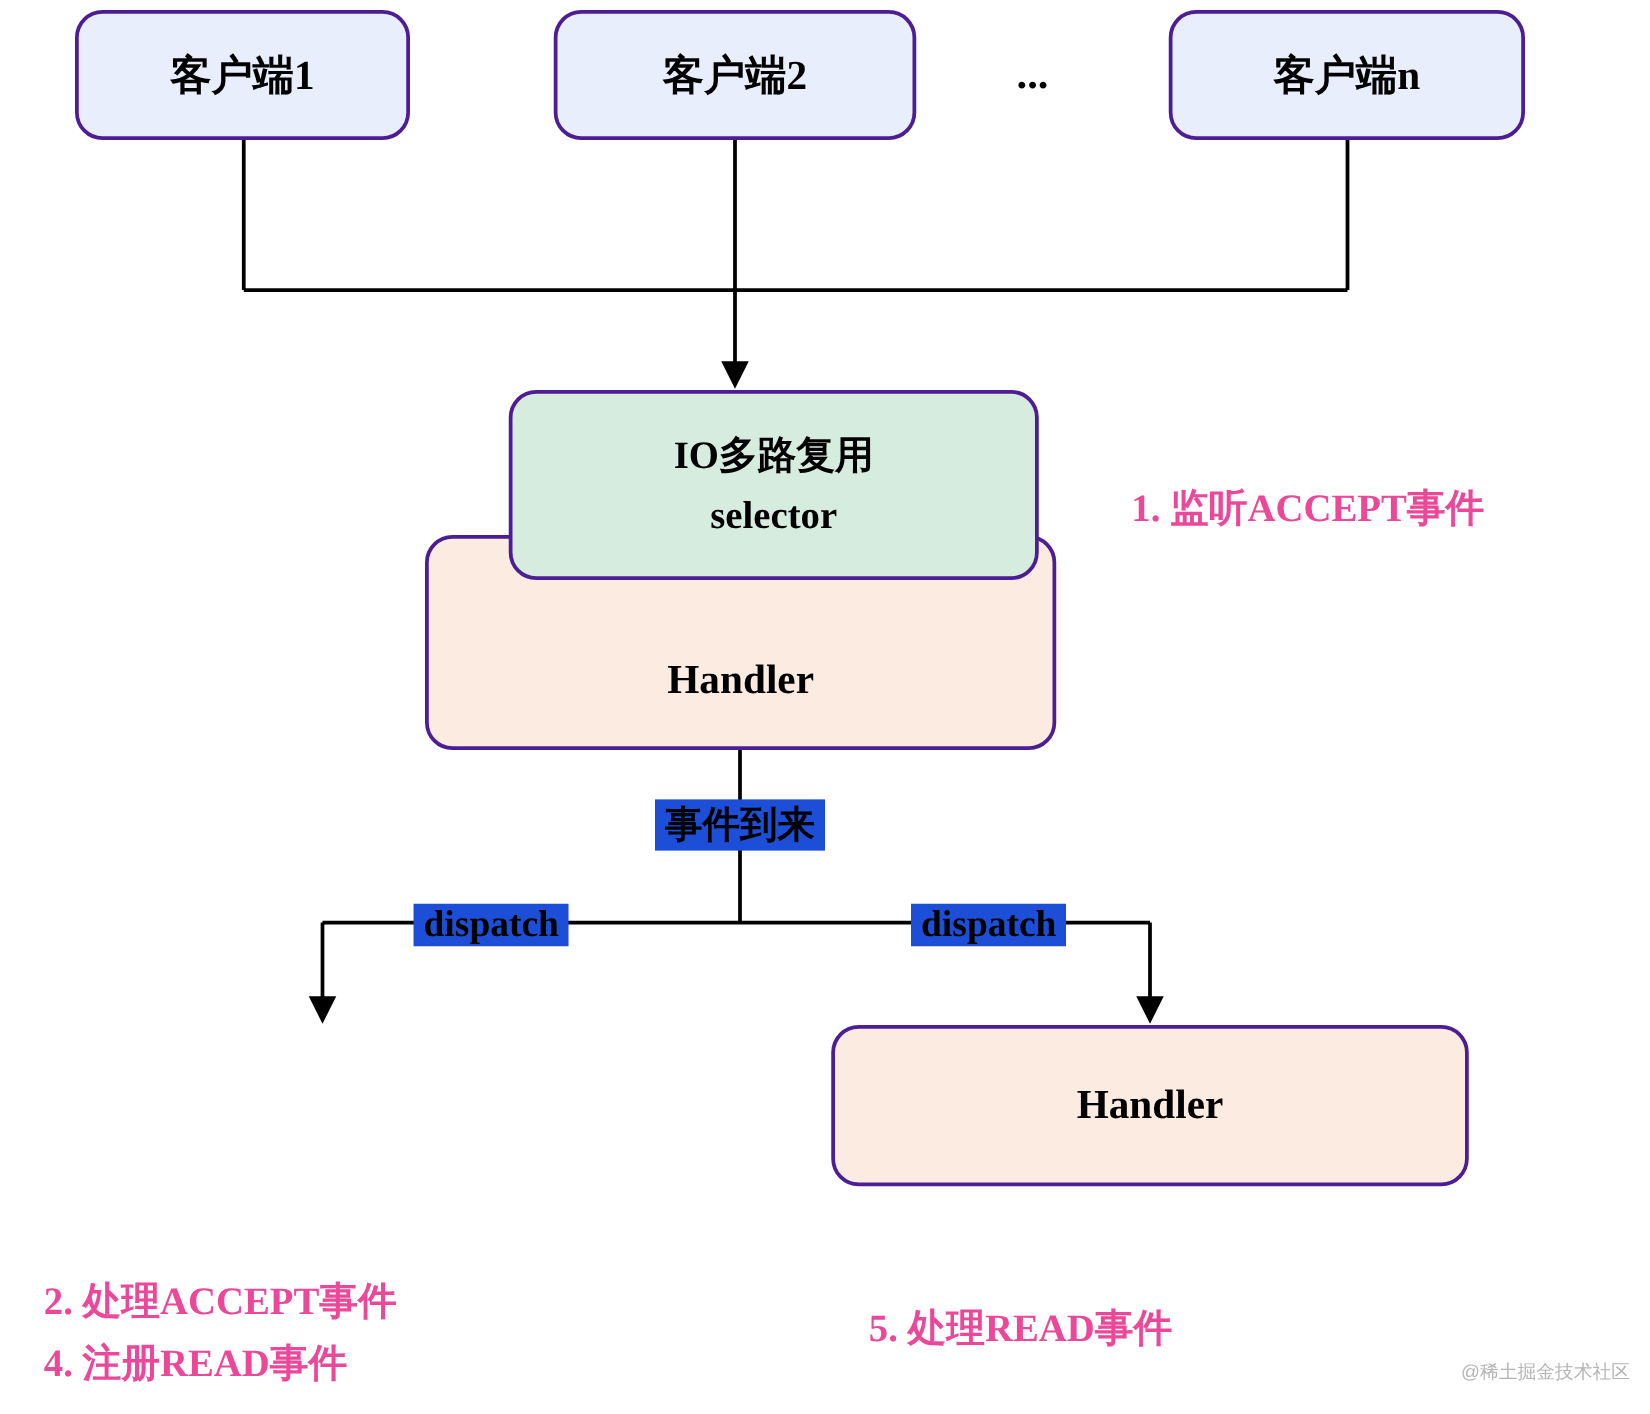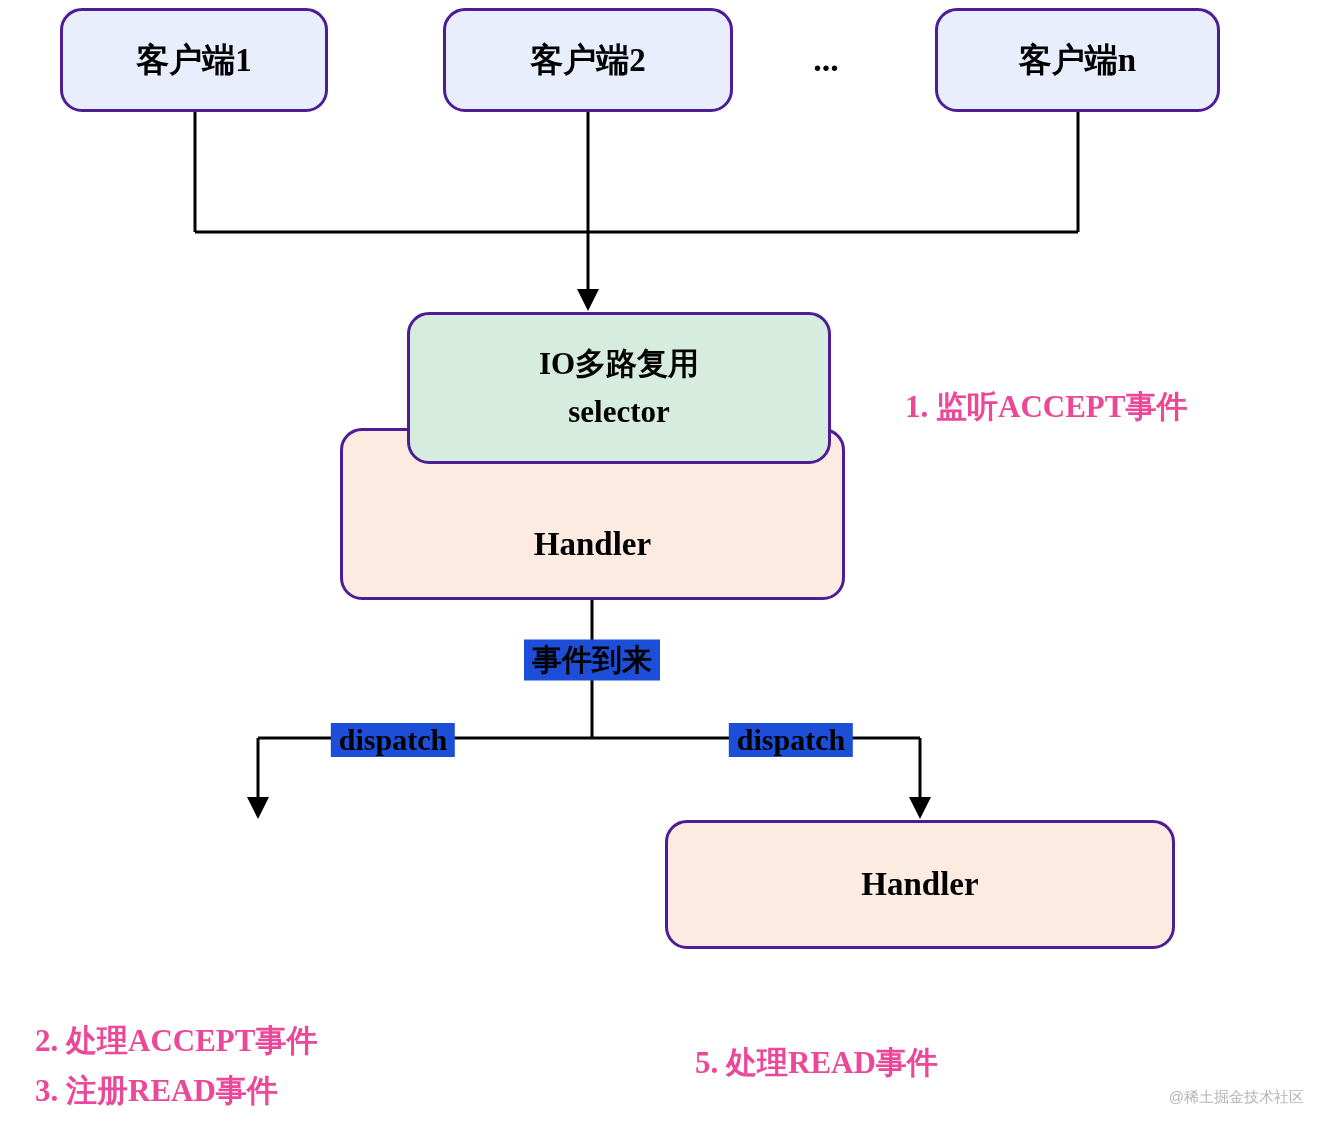--- a/index.html
+++ b/index.html
@@ -123,21 +123,21 @@
   <div class="linelabel" style="left:592px; top:660px">事件到来</div>
   <div class="linelabel" style="left:393px; top:740px">dispatch</div>
   <div class="linelabel" style="left:791px; top:740px">dispatch</div>
 
   <div class="box pinkbox" style="left:665px; top:820px; width:510px; height:129px">
     <span>Handler</span>
   </div>
 
   <div class="note" style="left:35px; top:1016px; width:450px">
     <div>2. 处理ACCEPT事件</div>
-    <div>3. 注册READ事件</div>
+    <div>4. 注册READ事件</div>
   </div>
   <div class="note" style="left:695px; top:1038px; width:450px">
     <div>5. 处理READ事件</div>
   </div>
 
   <div class="watermark">@稀土掘金技术社区</div>
 
 </div>
 
 </body></html>

